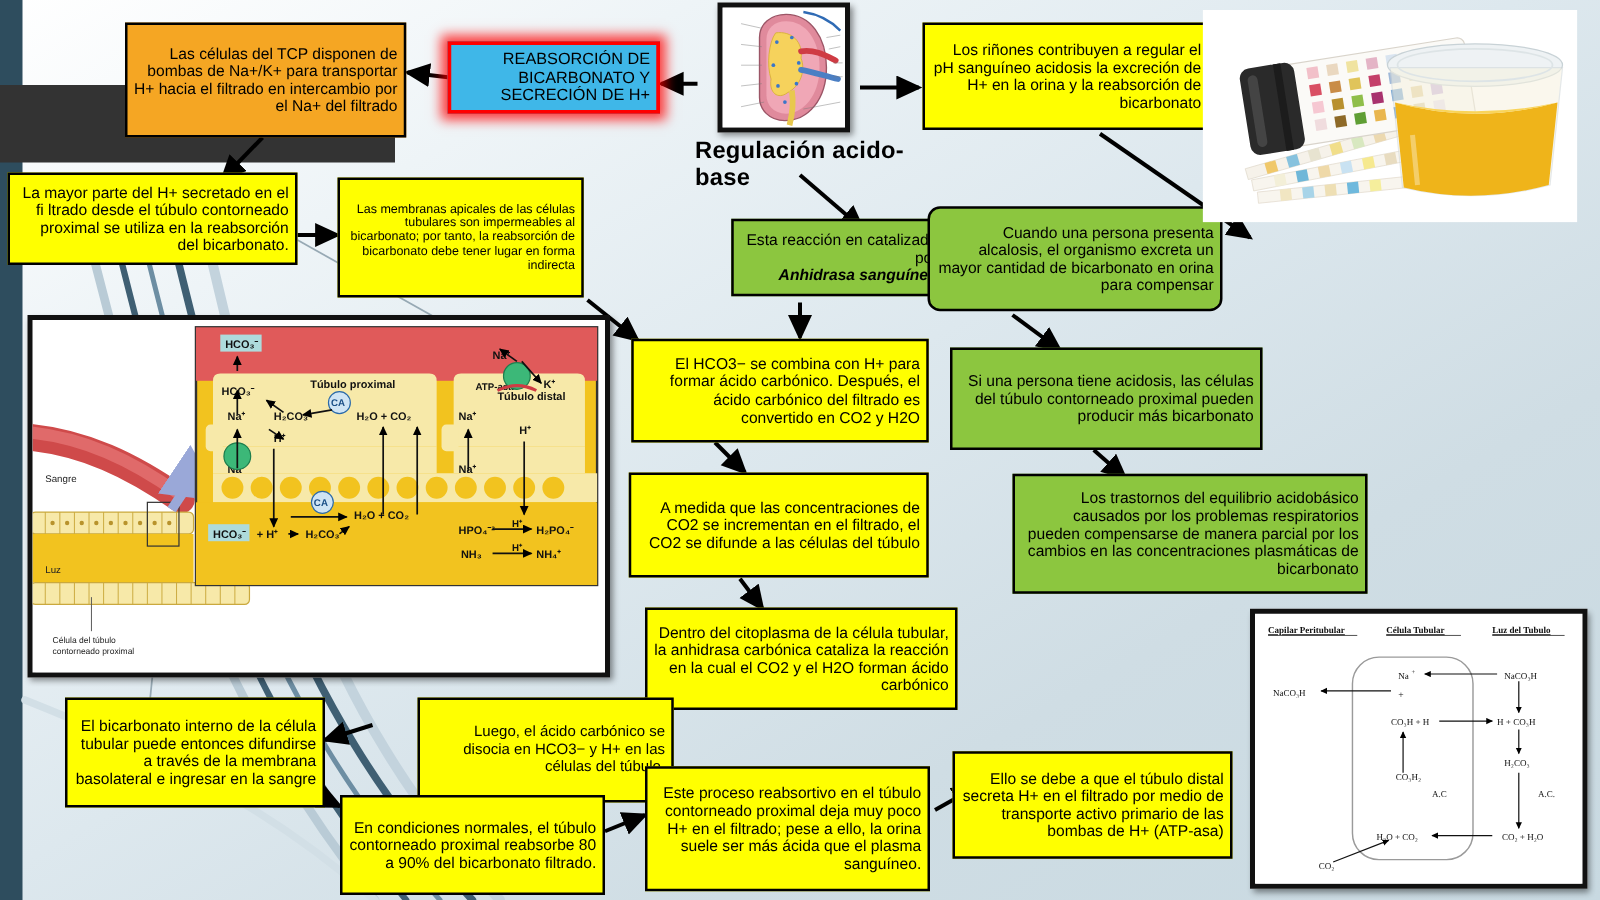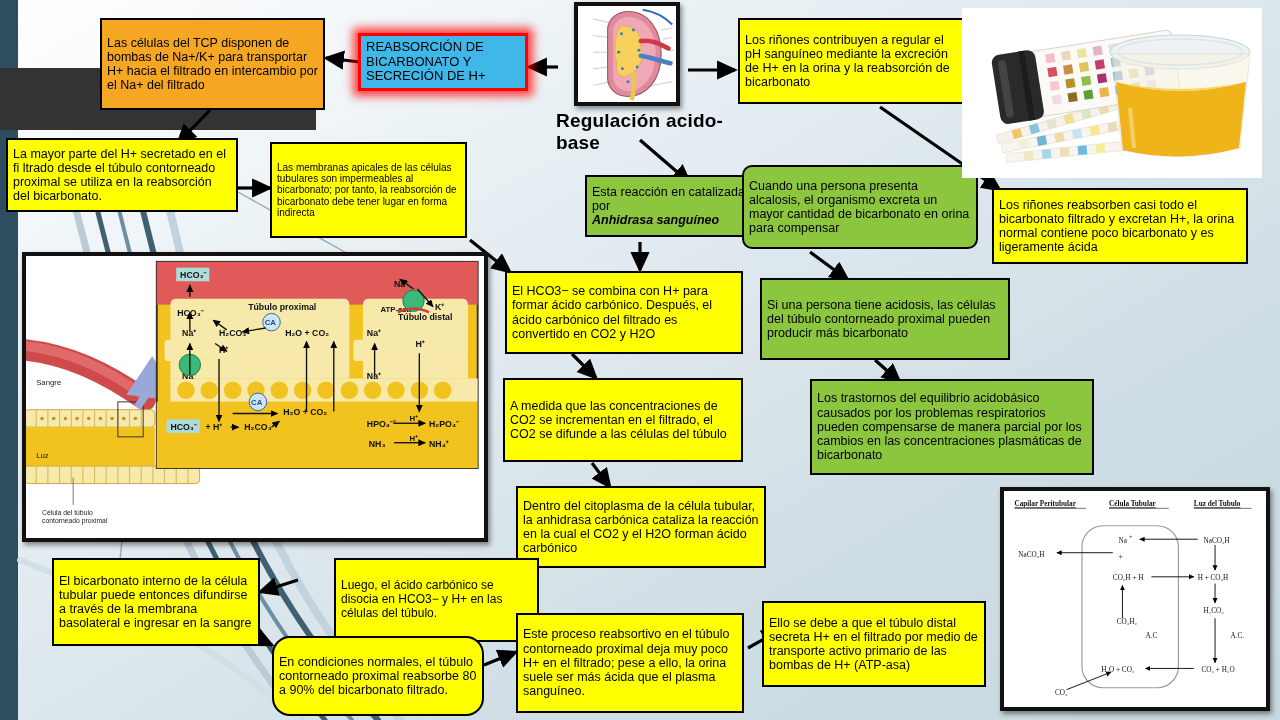--- a/index.html
+++ b/index.html
@@ -24,21 +24,21 @@
   .charcoal{
     position:absolute;left:0;top:68px;width:316px;height:62px;
     background:#333333;
   }
   
   .box{
     position:absolute;
     box-sizing:border-box;
     border:2px solid #000;
     display:flex;align-items:center;justify-content:center;
-    text-align:left;
+    text-align:right;
     color:#000;
     line-height:1.14;
     padding:3px 5px;
   }
   .yellow{background:#ffff00;}
   .green{background:#8cc63f;}
   .orange{background:#f5a623;}
   .cyanbox{
     background:#3fb7e8;border:3px solid #ff0000;
     box-shadow:0 0 9px 5px rgba(255,0,0,0.75);
@@ -152,37 +152,34 @@
 
   <div class="box yellow" style="left:6px;top:138px;width:232px;height:74px;font-size:12.5px;">
     <span>La mayor parte del H+ secretado en el fi ltrado desde el túbulo contorneado proximal se utiliza en la reabsorción del bicarbonato.</span>
   </div>
 
   <div class="box yellow" style="left:270px;top:142px;width:197px;height:96px;font-size:10px;">
     <span>Las membranas apicales de las células tubulares son impermeables al bicarbonato; por tanto, la reabsorción de bicarbonato debe tener lugar en forma indirecta</span>
   </div>
 
   <div class="box yellow" style="left:738px;top:18px;width:230px;height:86px;font-size:12.5px;">
-    <span>Los riñones contribuyen a regular el pH sanguíneo mediante la excreción de H+ en la orina y la reabsorción de bicarbonato</span>
+    <span>Los riñones contribuyen a regular el pH sanguíneo acidosis la excreción de H+ en la orina y la reabsorción de bicarbonato</span>
   </div>
 
   <div class="box green" style="left:553px;top:175px;width:172px;height:62px;font-size:12.5px;margin-left:32px;">
     <span>
       <span id="anh-normal">Esta reacción en catalizada por </span>
       <span class="it" id="anh-italic">Anhidrasa  sanguíneo</span>
     </span>
   </div>
 
   <div class="box green" style="left:742px;top:165px;width:236px;height:84px;font-size:12.5px;border-radius:10px;">
     <span>Cuando una persona presenta alcalosis, el organismo excreta un mayor cantidad de bicarbonato en orina para compensar</span>
   </div>
 
-  <div class="box yellow" style="left:992px;top:188px;width:256px;height:76px;font-size:12.5px;">
-    <span>Los riñones reabsorben casi todo el bicarbonato filtrado y excretan H+, la orina normal contiene poco bicarbonato y es ligeramente ácida</span>
-  </div>
 
   <div class="box yellow" style="left:505px;top:271px;width:238px;height:83px;font-size:12.5px;">
     <span>El HCO3− se combina con H+ para formar ácido carbónico. Después, el ácido carbónico del filtrado es convertido en CO2 y H2O</span>
   </div>
 
   <div class="box green" style="left:760px;top:278px;width:250px;height:82px;font-size:12.5px;">
     <span>Si una persona tiene acidosis, las células del túbulo contorneado proximal pueden producir más bicarbonato</span>
   </div>
 
   <div class="box yellow" style="left:503px;top:378px;width:240px;height:84px;font-size:12.5px;">
@@ -198,21 +195,21 @@
   </div>
 
   <div class="box yellow" style="left:52px;top:558px;width:208px;height:88px;font-size:12.5px;">
     <span>El bicarbonato interno de la célula tubular puede entonces difundirse a través de la membrana basolateral e ingresar en la sangre</span>
   </div>
 
   <div class="box yellow" style="left:290px;top:558px;width:205px;height:84px;font-size:12px;margin-left:44px;">
     <span>Luego, el ácido carbónico se disocia en HCO3− y H+ en las células del túbulo.</span>
   </div>
 
-  <div class="box yellow" style="left:272px;top:636px;width:212px;height:80px;font-size:12.5px;border-radius:18px;">
+  <div class="box yellow" style="left:272px;top:636px;width:212px;height:80px;font-size:12.5px;">
     <span>En condiciones normales, el túbulo contorneado proximal reabsorbe 80 a 90% del bicarbonato filtrado.</span>
   </div>
 
   <div class="box yellow" style="left:762px;top:601px;width:224px;height:86px;font-size:12.5px;">
     <span>Ello se debe a que el túbulo distal secreta H+ en el filtrado por medio de transporte activo primario de las bombas de H+ (ATP-asa)</span>
   </div>
 
   <div class="box yellow" style="left:516px;top:613px;width:228px;height:100px;font-size:12.5px;">
     <span>Este proceso reabsortivo en el túbulo contorneado proximal deja muy poco H+ en el filtrado; pese a ello, la orina suele ser más ácida que el plasma sanguíneo.</span>
   </div>

